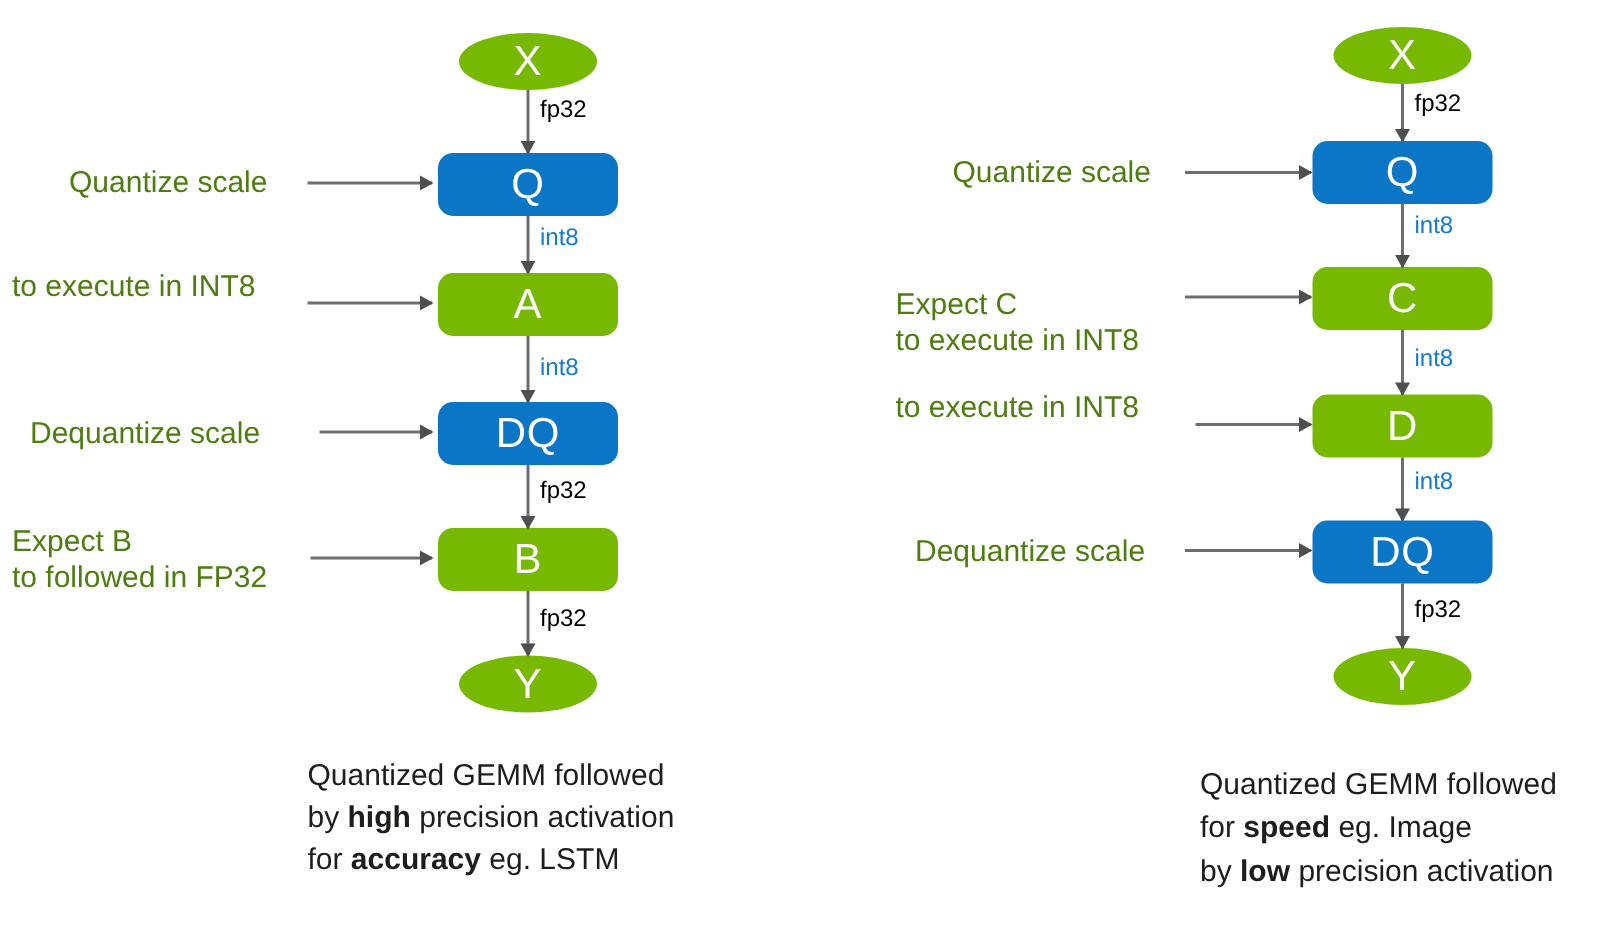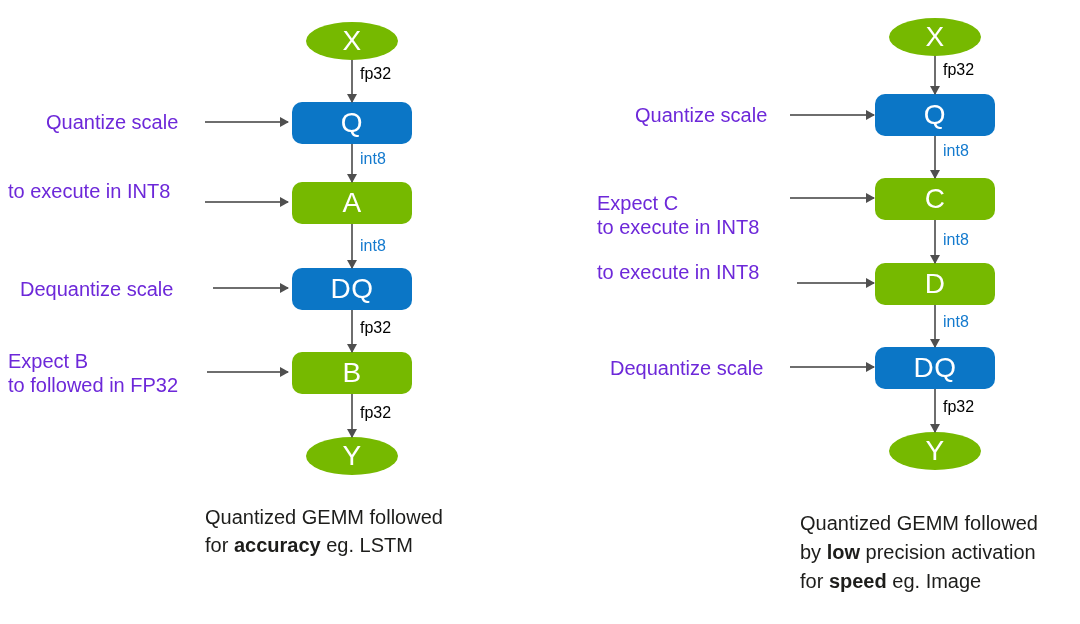--- a/index.html
+++ b/index.html
@@ -17,21 +17,21 @@
   .varrow{position:absolute;width:2px;background:var(--arrow-line,#6e6e6e);}
   .varrow::after{content:"";position:absolute;bottom:-1px;left:-4.5px;
     border-left:5.5px solid transparent;border-right:5.5px solid transparent;
     border-top:9px solid var(--arrow-head,#4f4f4f);}
   .harrow{position:absolute;height:2px;background:var(--arrow-line,#6e6e6e);}
   .harrow::after{content:"";position:absolute;right:-1px;top:-4.5px;
     border-top:5.5px solid transparent;border-bottom:5.5px solid transparent;
     border-left:9px solid var(--arrow-head,#4f4f4f);}
   .edge-label{position:absolute;font-size:16px;line-height:16px;color:#000000;}
   .edge-label.int8{color:var(--int8,#147ace);}
-  .side-label{position:absolute;font-size:20px;line-height:24px;color:#6d28d9;white-space:nowrap;}
+  .side-label{position:absolute;font-size:20px;line-height:24px;color:#4d7c0f;white-space:nowrap;}
   .caption{position:absolute;font-size:20px;color:#1d1d1b;}
   .caption .cap-line{white-space:nowrap;}
   .caption.left .cap-line{line-height:28px;}
   .caption.right .cap-line{line-height:29px;}
   .b{font-weight:700;}
 </style>
 </head>
 <body>
 
 <div id="stage" style="--green: #76b900; --blue: #0b76c6; --arrow-line: #6e6e6e; --arrow-head: #4f4f4f; --int8: #147ace; --text: #1d1d1b;">
@@ -81,20 +81,21 @@
     <div>to followed in FP32</div>
   </div>
 
   <div class="harrow" style="left:205px;top:121px;width:83px;"></div>
   <div class="harrow" style="left:205px;top:201px;width:83px;"></div>
   <div class="harrow" style="left:213px;top:287px;width:75px;"></div>
   <div class="harrow" style="left:207px;top:371px;width:81px;"></div>
 
   <div class="caption left" style="left:205px;top:503px;">
     <div class="cap-line"><span>Quantized GEMM followed</span></div>
+    <div class="cap-line"><span>by </span><span class="b">high</span><span> precision activation</span></div>
     <div class="cap-line"><span>for </span><span class="b">accuracy</span><span> eg. LSTM</span></div>
   </div>
 
   <div class="node ellipse green" style="left:889px;top:18px;">
       <span>X</span>
     </div>
   <div class="node box blue" style="left:875px;top:94px;">
       <span>Q</span>
     </div>
   <div class="node box green" style="left:875px;top:178px;">
@@ -136,17 +137,17 @@
     <div>Dequantize scale</div>
   </div>
 
   <div class="harrow" style="left:790px;top:114px;width:84px;"></div>
   <div class="harrow" style="left:790px;top:197px;width:84px;"></div>
   <div class="harrow" style="left:797px;top:282px;width:77px;"></div>
   <div class="harrow" style="left:790px;top:366px;width:84px;"></div>
 
   <div class="caption right" style="left:800px;top:509px;">
     <div class="cap-line"><span>Quantized GEMM followed</span></div>
+    <div class="cap-line"><span>for </span><span class="b">speed</span><span> eg. Image</span></div>
     <div class="cap-line"><span>by </span><span class="b">low</span><span> precision activation</span></div>
-    <div class="cap-line"><span>for </span><span class="b">speed</span><span> eg. Image</span></div>
   </div>
 
 </div>
 
 </body></html>

